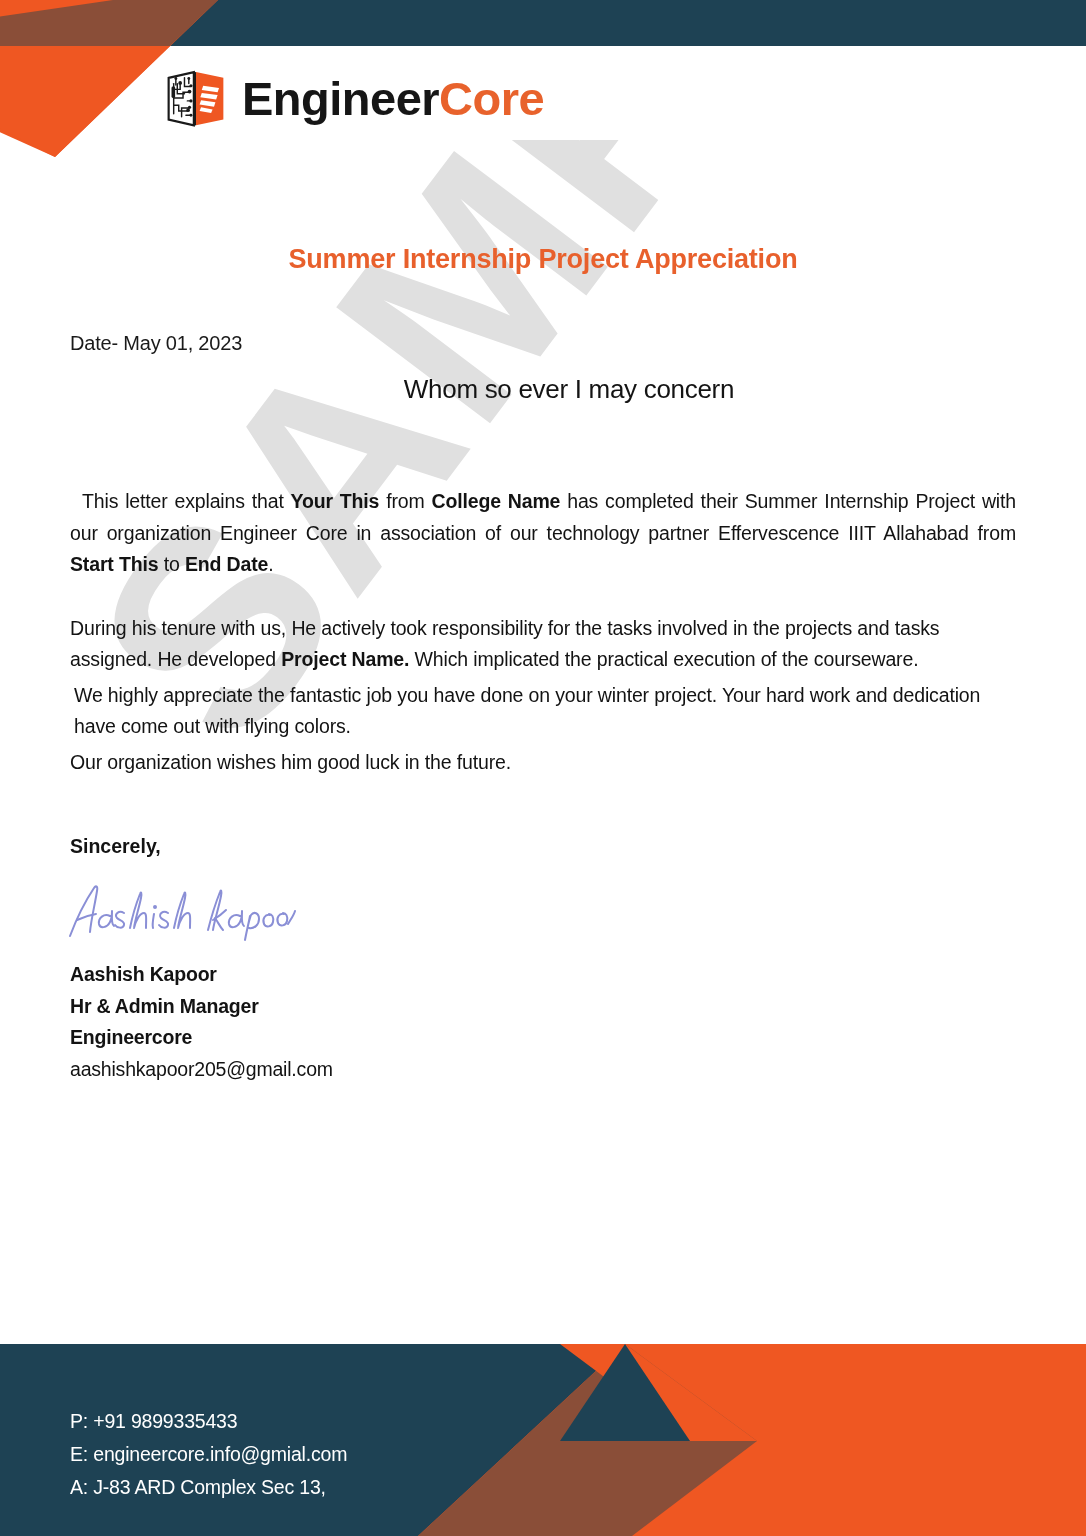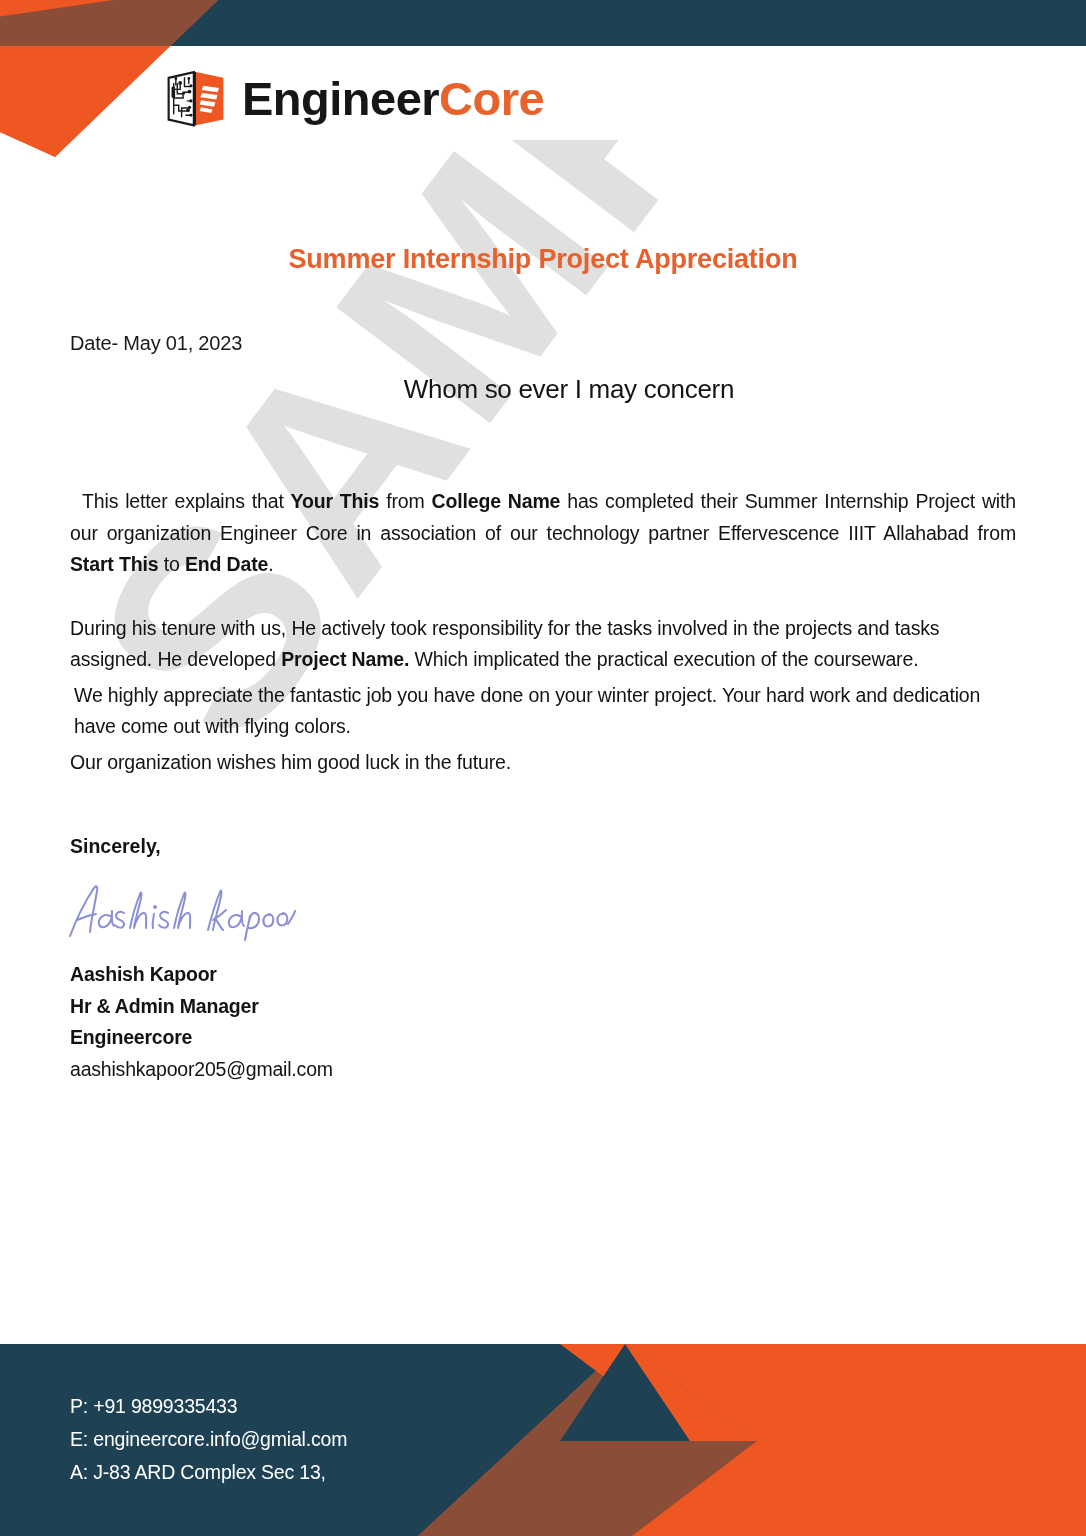--- a/index.html
+++ b/index.html
@@ -179,21 +179,21 @@
     width: 1086px;
     height: 216px;
     overflow: hidden;
     z-index: 1;
   }
   .footer-decor svg { display: block; }
 
   .footer-contact {
     position: absolute;
     left: 70px;
-    bottom: 47px;
+    bottom: 32px;
     z-index: 3;
     color: #ffffff;
     font-size: 19.5px;
     line-height: 33px;
     font-weight: 500;
     letter-spacing: -0.2px;
   }
   .footer-contact .indent-line { padding-left: 22px; }
 </style>
 </head>

